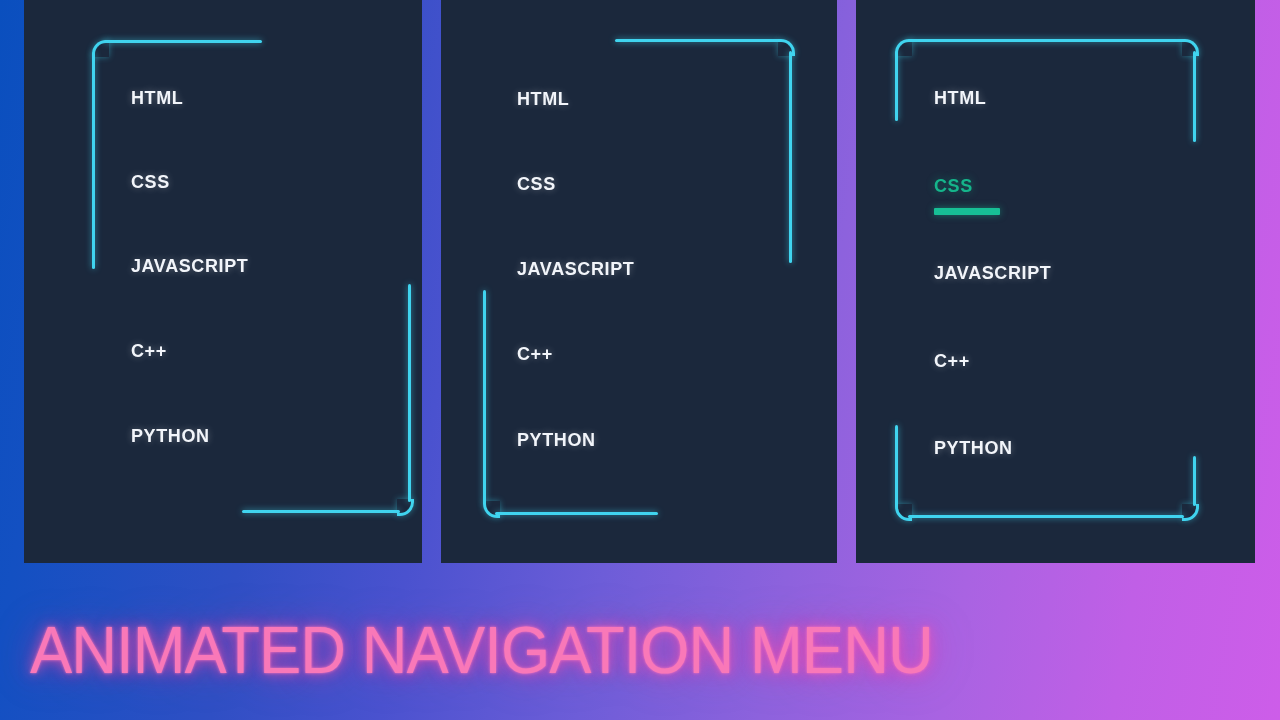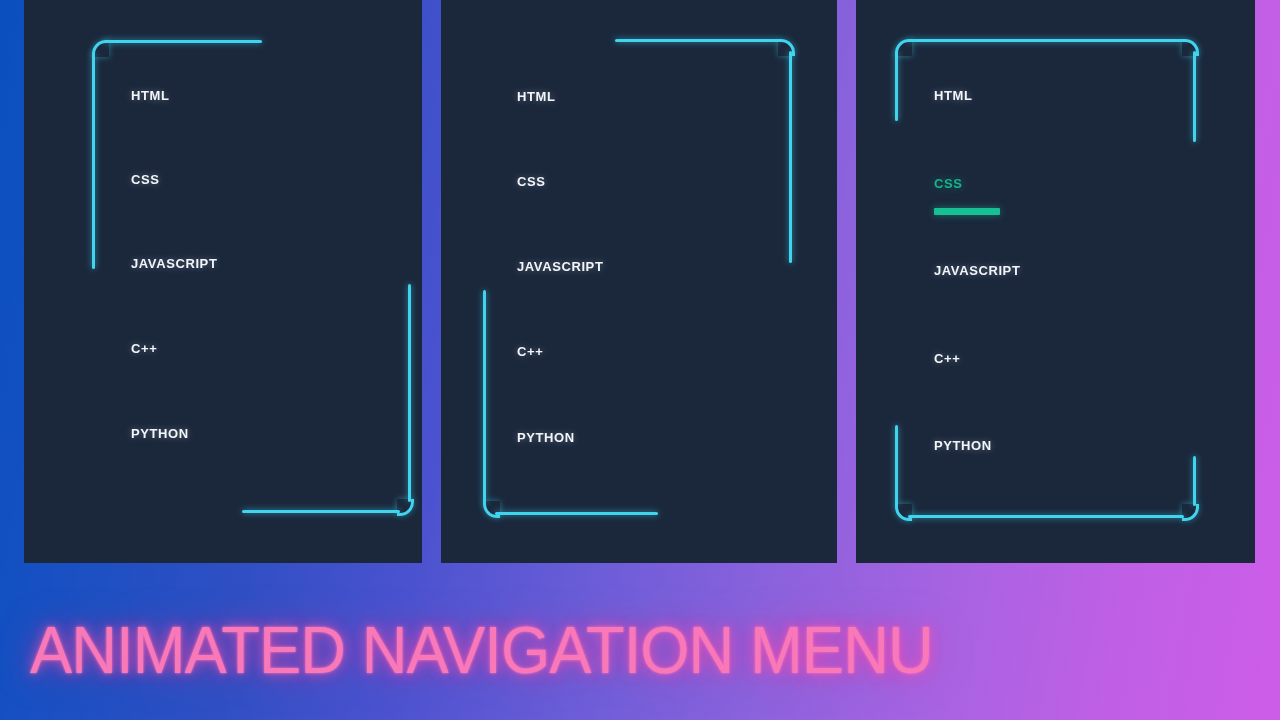--- a/index.html
+++ b/index.html
@@ -41,21 +41,21 @@
     position: absolute;
     left: 0; top: 0;
     width: 100%;
     list-style: none;
     margin: 0;
     padding: 0;
   }
   .menu-item {
     position: absolute;
     color: #f2f5fa;
-    font-size: 13px;
+    font-size: 18px;
     font-weight: 700;
     letter-spacing: 0.6px;
     white-space: nowrap;
     text-shadow: 0 0 7px rgba(255,255,255,0.30);
   }
   .menu-item.active {
     color: #15b58b;
     text-shadow: 0 0 8px rgba(21,181,139,0.45);
   }
   .active-underline {

